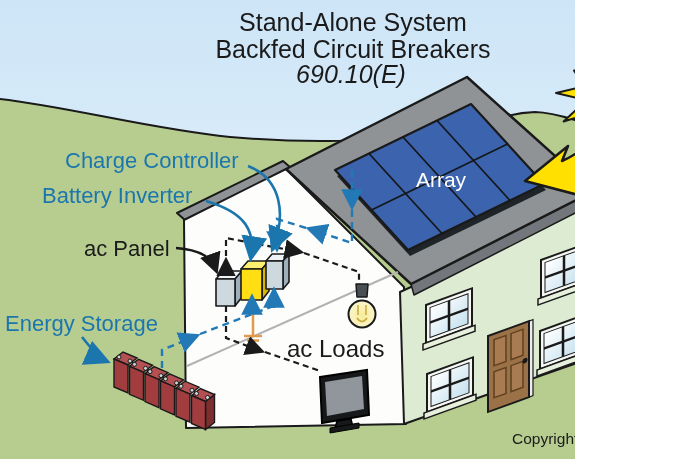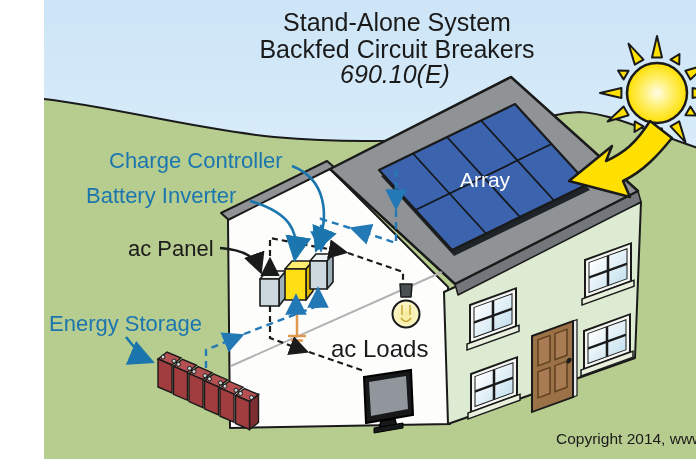--- a/index.html
+++ b/index.html
@@ -1,16 +1,16 @@
 <!DOCTYPE html>
 <html><head>
 <meta charset="utf-8">
 <style>
   html,body{margin:0;padding:0;background:#fff;}
-  .stage{position:relative;width:652px;height:459px;overflow:hidden;font-family:"Liberation Sans",sans-serif;margin-left:44px;}
+  .stage{position:relative;width:575px;height:459px;overflow:hidden;font-family:"Liberation Sans",sans-serif;}
   .stage svg{position:absolute;left:0;top:0;display:block;}
   text{font-family:"Liberation Sans",sans-serif;}
   .title-line{font-size:25px;fill:#1a1a1a;}
   .title-italic{font-style:italic;}
   .lbl-blue{font-size:22px;fill:#1b76ae;}
   .lbl-black{font-size:22px;fill:#1a1a1a;}
   .lbl-loads{font-size:24px;fill:#1a1a1a;}
   .lbl-array{font-size:21px;fill:#ffffff;}
   .footer-text{font-size:15.5px;fill:#1a1a1a;}
   .wire-black{stroke:#1a1a1a;stroke-width:2.2;fill:none;stroke-dasharray:6 4;}

